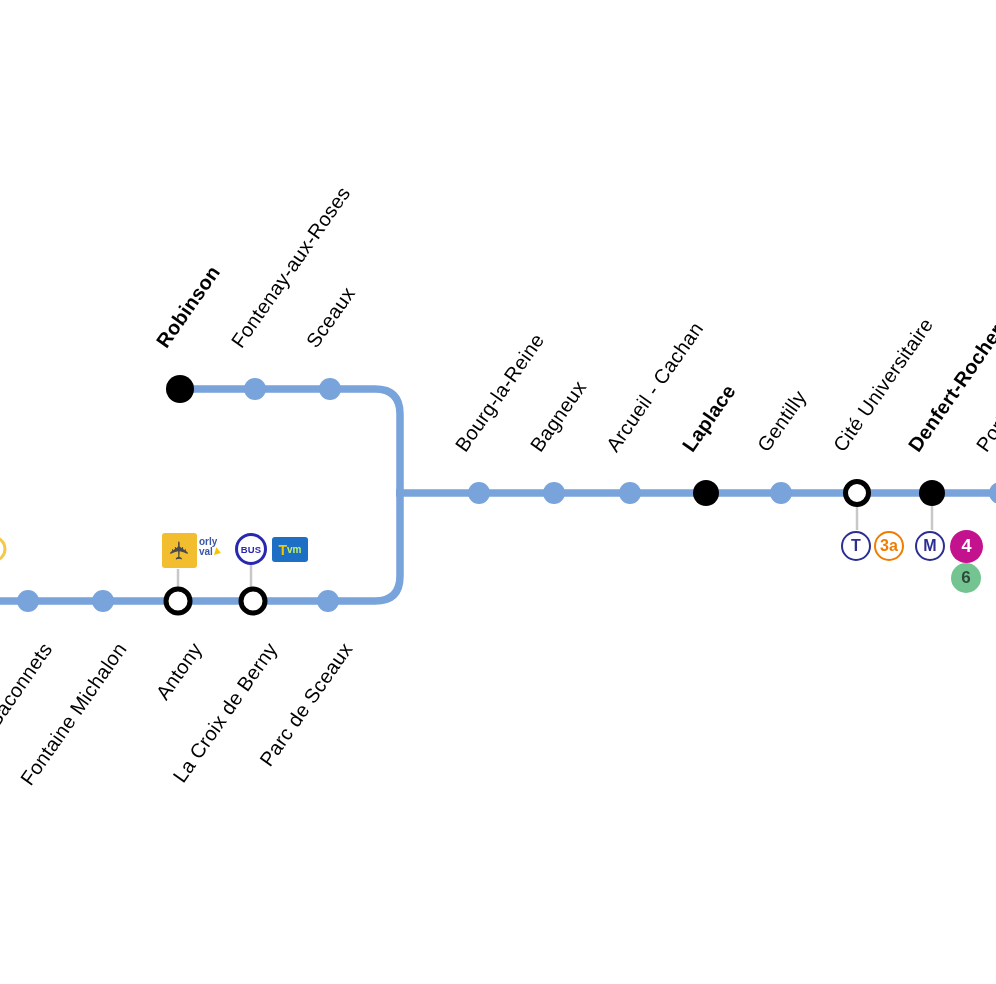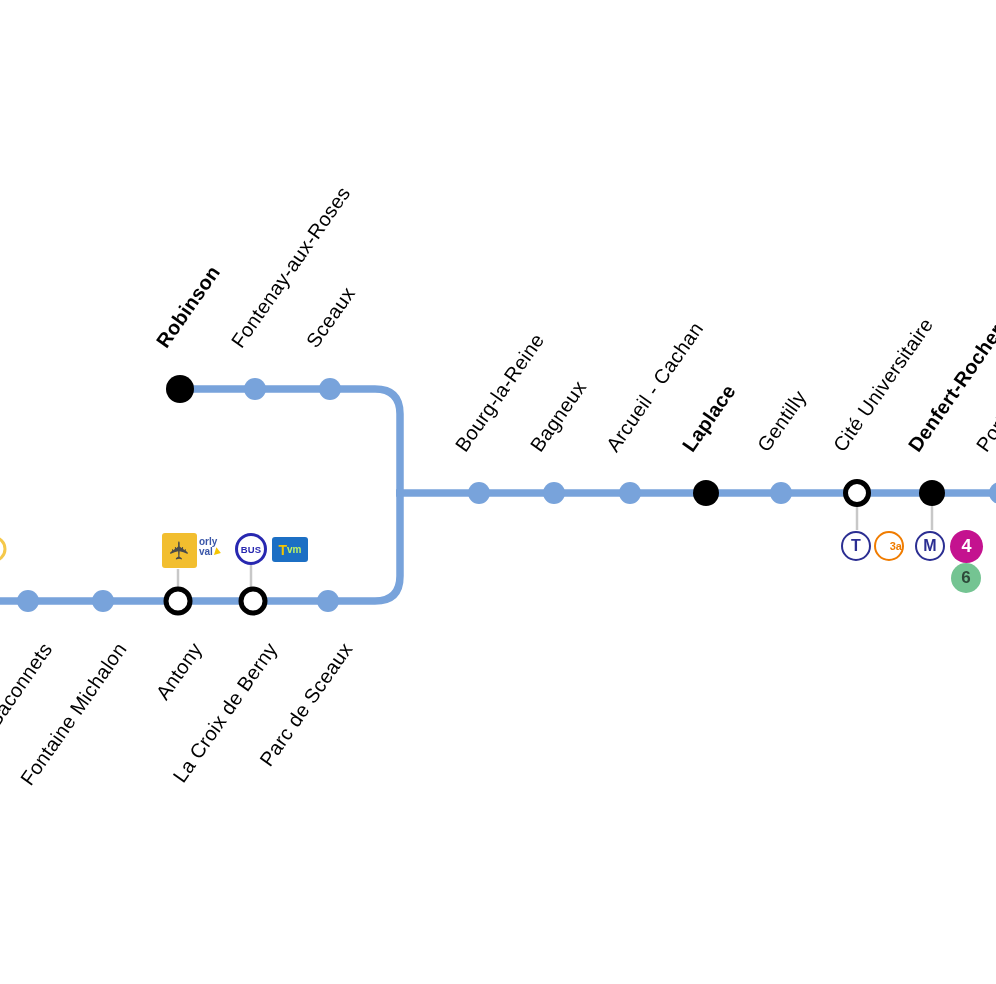--- a/index.html
+++ b/index.html
@@ -22,21 +22,21 @@
   .airport{width:35px;height:35px;background:#F2BE2F;border-radius:3px;}
   .airport .plane{font-family:"DejaVu Sans",sans-serif;font-size:25px;color:#4a4a4a;transform:rotate(-90deg);line-height:1;}
   .orlyval{flex-direction:column;align-items:flex-start;font-size:10px;line-height:10px;font-weight:700;color:#3A56A8;}
   .orlyval .row{display:flex;align-items:center;}
   .orlyval .arrow{width:0;height:0;border-left:6px solid #F5C500;border-top:4px solid transparent;border-bottom:4px solid transparent;margin-left:2px;transform:rotate(18deg);}
   .busring{width:32px;height:32px;border:3px solid #2828B0;color:#2828B0;font-size:9.5px;letter-spacing:.2px;text-align:right;}
   .tvm{width:36px;height:25px;border-radius:3px;background:#1C6FC4;font-weight:700;}
   .tvm .t{color:#F5C500;font-size:14px;}
   .tvm .vm{color:#bef264;font-size:10px;}
   .tring{width:30px;height:30px;border:2.5px solid #2B2E92;color:#2B2E92;font-size:16px;}
-  .t3a{width:30px;height:30px;border:2.5px solid #F07C00;color:#F07C00;font-size:11px;justify-content:flex-end;}
+  .t3a{width:30px;height:30px;border:2.5px solid #F07C00;color:#F07C00;font-size:16px;}
   .m4{width:33px;height:33px;border-radius:50%;background:#C4128F;color:#fff;font-size:18px;font-weight:700;}
   .m6{width:30px;height:30px;border-radius:50%;background:#74C492;color:#2E4A3A;font-size:17px;font-weight:700;}
 </style>
 </head>
 <body>
 
 <div class="map">
 
   <svg width="996" height="984" viewBox="0 0 996 984">
 

